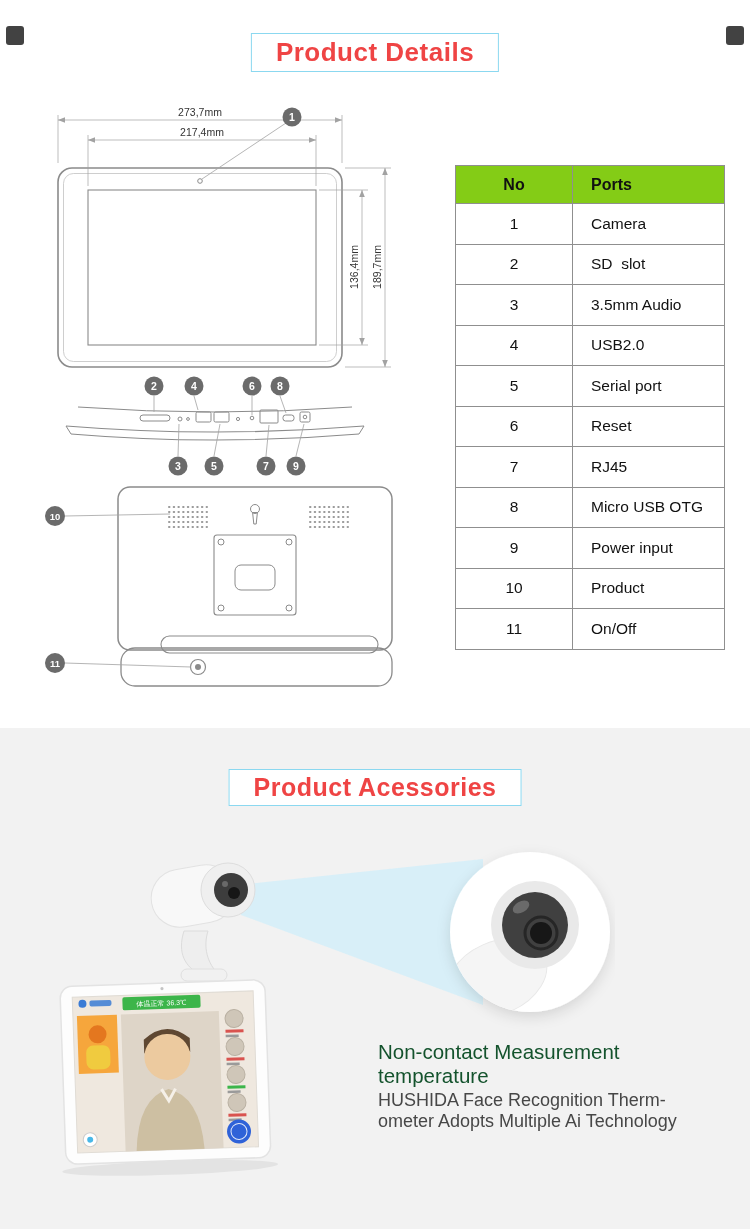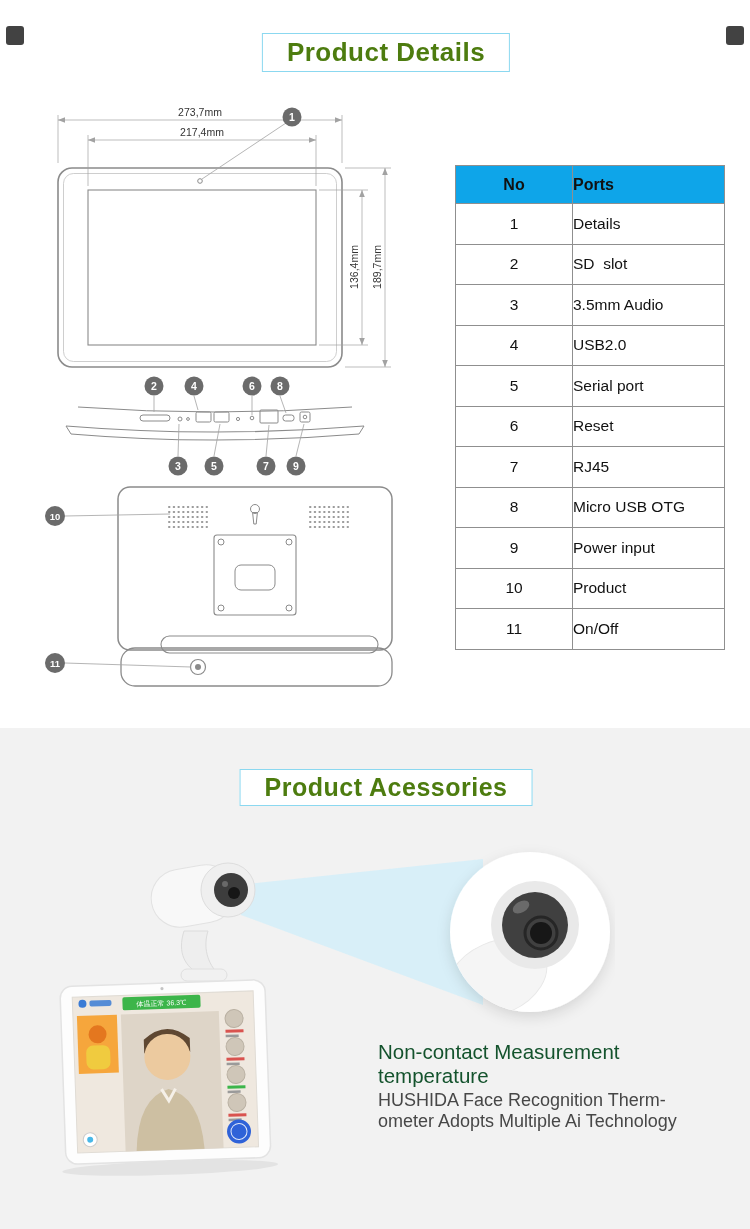--- a/index.html
+++ b/index.html
@@ -4,38 +4,38 @@
 <style>
   * { margin:0; padding:0; box-sizing:border-box; }
   html,body { background:#ffffff; }
   body { font-family:"Liberation Sans", sans-serif; }
   .page { position:relative; width:750px; height:1229px; background:#ffffff; overflow:hidden; }
 
   .title-box {
     position:absolute; left:50%; transform:translateX(-50%);
     background:#ffffff; border:1px solid #8bd8f0;
     padding:3px 24px; font-size:26px; font-weight:bold;
-    color:#4d7c0f; white-space:nowrap; letter-spacing:0.5px;margin-left:11px;
+    color:#ef4444; white-space:nowrap; letter-spacing:0.5px;
   }
   #details-title { top:33px; }
   #accessories-title { top:769px; font-size:25px; }
 
   .corner-mark { position:absolute; width:18px; height:19px; background:#424242; border-radius:3px; }
 
   .tech-drawing { position:absolute; left:20px; top:95px; }
 
   .ports-table {
     position:absolute; left:455px; top:165px; width:270px;
     border-collapse:collapse; font-size:15.5px; color:#111111;
   }
   .ports-table th, .ports-table td { border:1px solid #8f8f8f; background-clip:padding-box; }
-  .ports-table th { background:#0ea5e9; height:38px; font-weight:bold; font-size:16px; }
+  .ports-table th { background:#84cc16; height:38px; font-weight:bold; font-size:16px; }
   .ports-table td { height:40.5px; background:#ffffff; }
   .col-no  { width:117px; text-align:center; }
-  .col-port { text-align:left; padding-left:0; white-space:pre-wrap; }
+  .col-port { text-align:left; padding-left:18px; white-space:pre-wrap; }
 
   .accessories-bg { position:absolute; left:0; top:728px; width:750px; height:501px; background:#f2f2f2; }
   .product-shot { position:absolute; left:35px; top:835px; }
 
   .caption { position:absolute; left:378px; top:1040px; width:352px; }
   .caption-highlight { color:#14532d; font-size:20.5px; line-height:1.15; }
   .caption-desc { color:#474747; font-size:18px; line-height:1.15; margin-top:3px; }
 
   svg text { font-family:"Liberation Sans", sans-serif; }
 </style>
@@ -211,21 +211,21 @@
   <table class="ports-table">
     <thead>
       <tr>
         <th class="col-no">No</th>
         <th class="col-port">Ports</th>
       </tr>
     </thead>
     <tbody>
       <tr>
           <td class="col-no">1</td>
-          <td class="col-port">Details</td>
+          <td class="col-port">Camera</td>
         </tr>
       <tr>
           <td class="col-no">2</td>
           <td class="col-port">SD  slot</td>
         </tr>
       <tr>
           <td class="col-no">3</td>
           <td class="col-port">3.5mm Audio</td>
         </tr>
       <tr>

